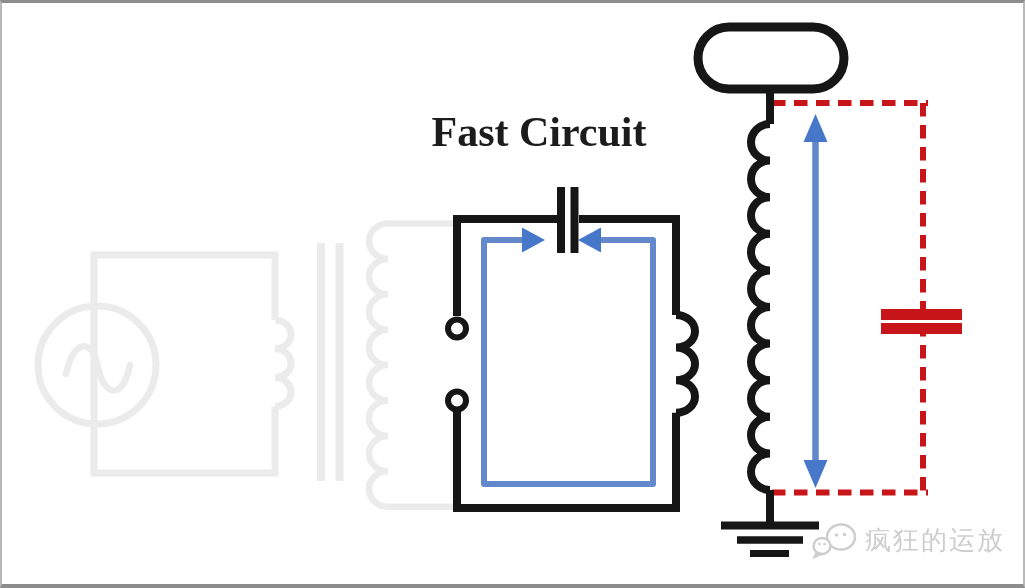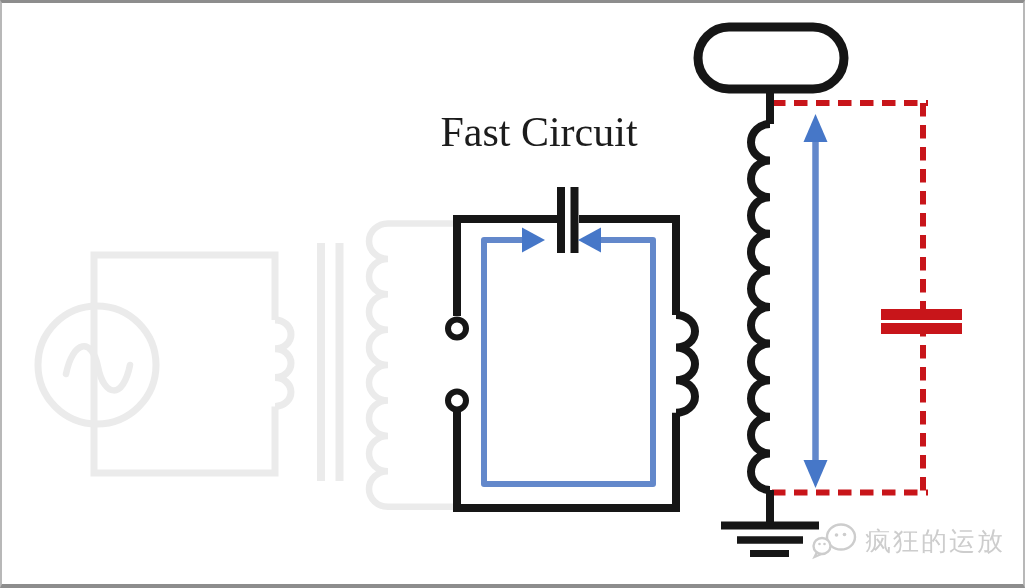--- a/index.html
+++ b/index.html
@@ -17,31 +17,31 @@
   .faded-fill{fill:var(--faded-gray,#ebebeb);}
   .wire{stroke:var(--wire-black,#161616);fill:none;}
   .node{stroke:var(--wire-black,#161616);fill:#fff;}
   .blue-stroke{stroke:var(--loop-blue,#6388cb);fill:none;}
   .blue-fill{fill:var(--arrow-blue,#4677c8);stroke:none;}
   .red-stroke{stroke:var(--dashed-red,#c8151a);fill:none;}
   .gray-stroke{stroke:var(--watermark-gray,#cdcdcd);fill:#fff;}
   .gray-fill{fill:var(--watermark-gray,#cdcdcd);stroke:none;}
   #title{
     position:absolute;left:537px;top:108px;transform:translateX(-50%);
-    font-family:"Liberation Serif", serif;font-weight:normal;font-size:42px;
+    font-family:"Liberation Serif", serif;font-weight:bold;font-size:42px;
     line-height:1;color:var(--title-color,#1c1c1c);white-space:nowrap;
   }
   #watermark{
     position:absolute;left:810px;top:520px;display:flex;align-items:center;gap:7px;
   }
   #watermark .wm-text{
     font-size:26px;letter-spacing:2px;line-height:1;white-space:nowrap;
     color:var(--watermark-gray,#cdcdcd);
     text-shadow:1px 1px 0 #ffffff;
-    font-family:Liberation Serif, serif;
+    font-family:Liberation Mono, monospace;
   }
 </style>
 </head>
 <body>
 
 <div id="stage">
 
   <svg class="diagram" width="1021" height="581" viewBox="0 0 1021 581">
 
     <g>

